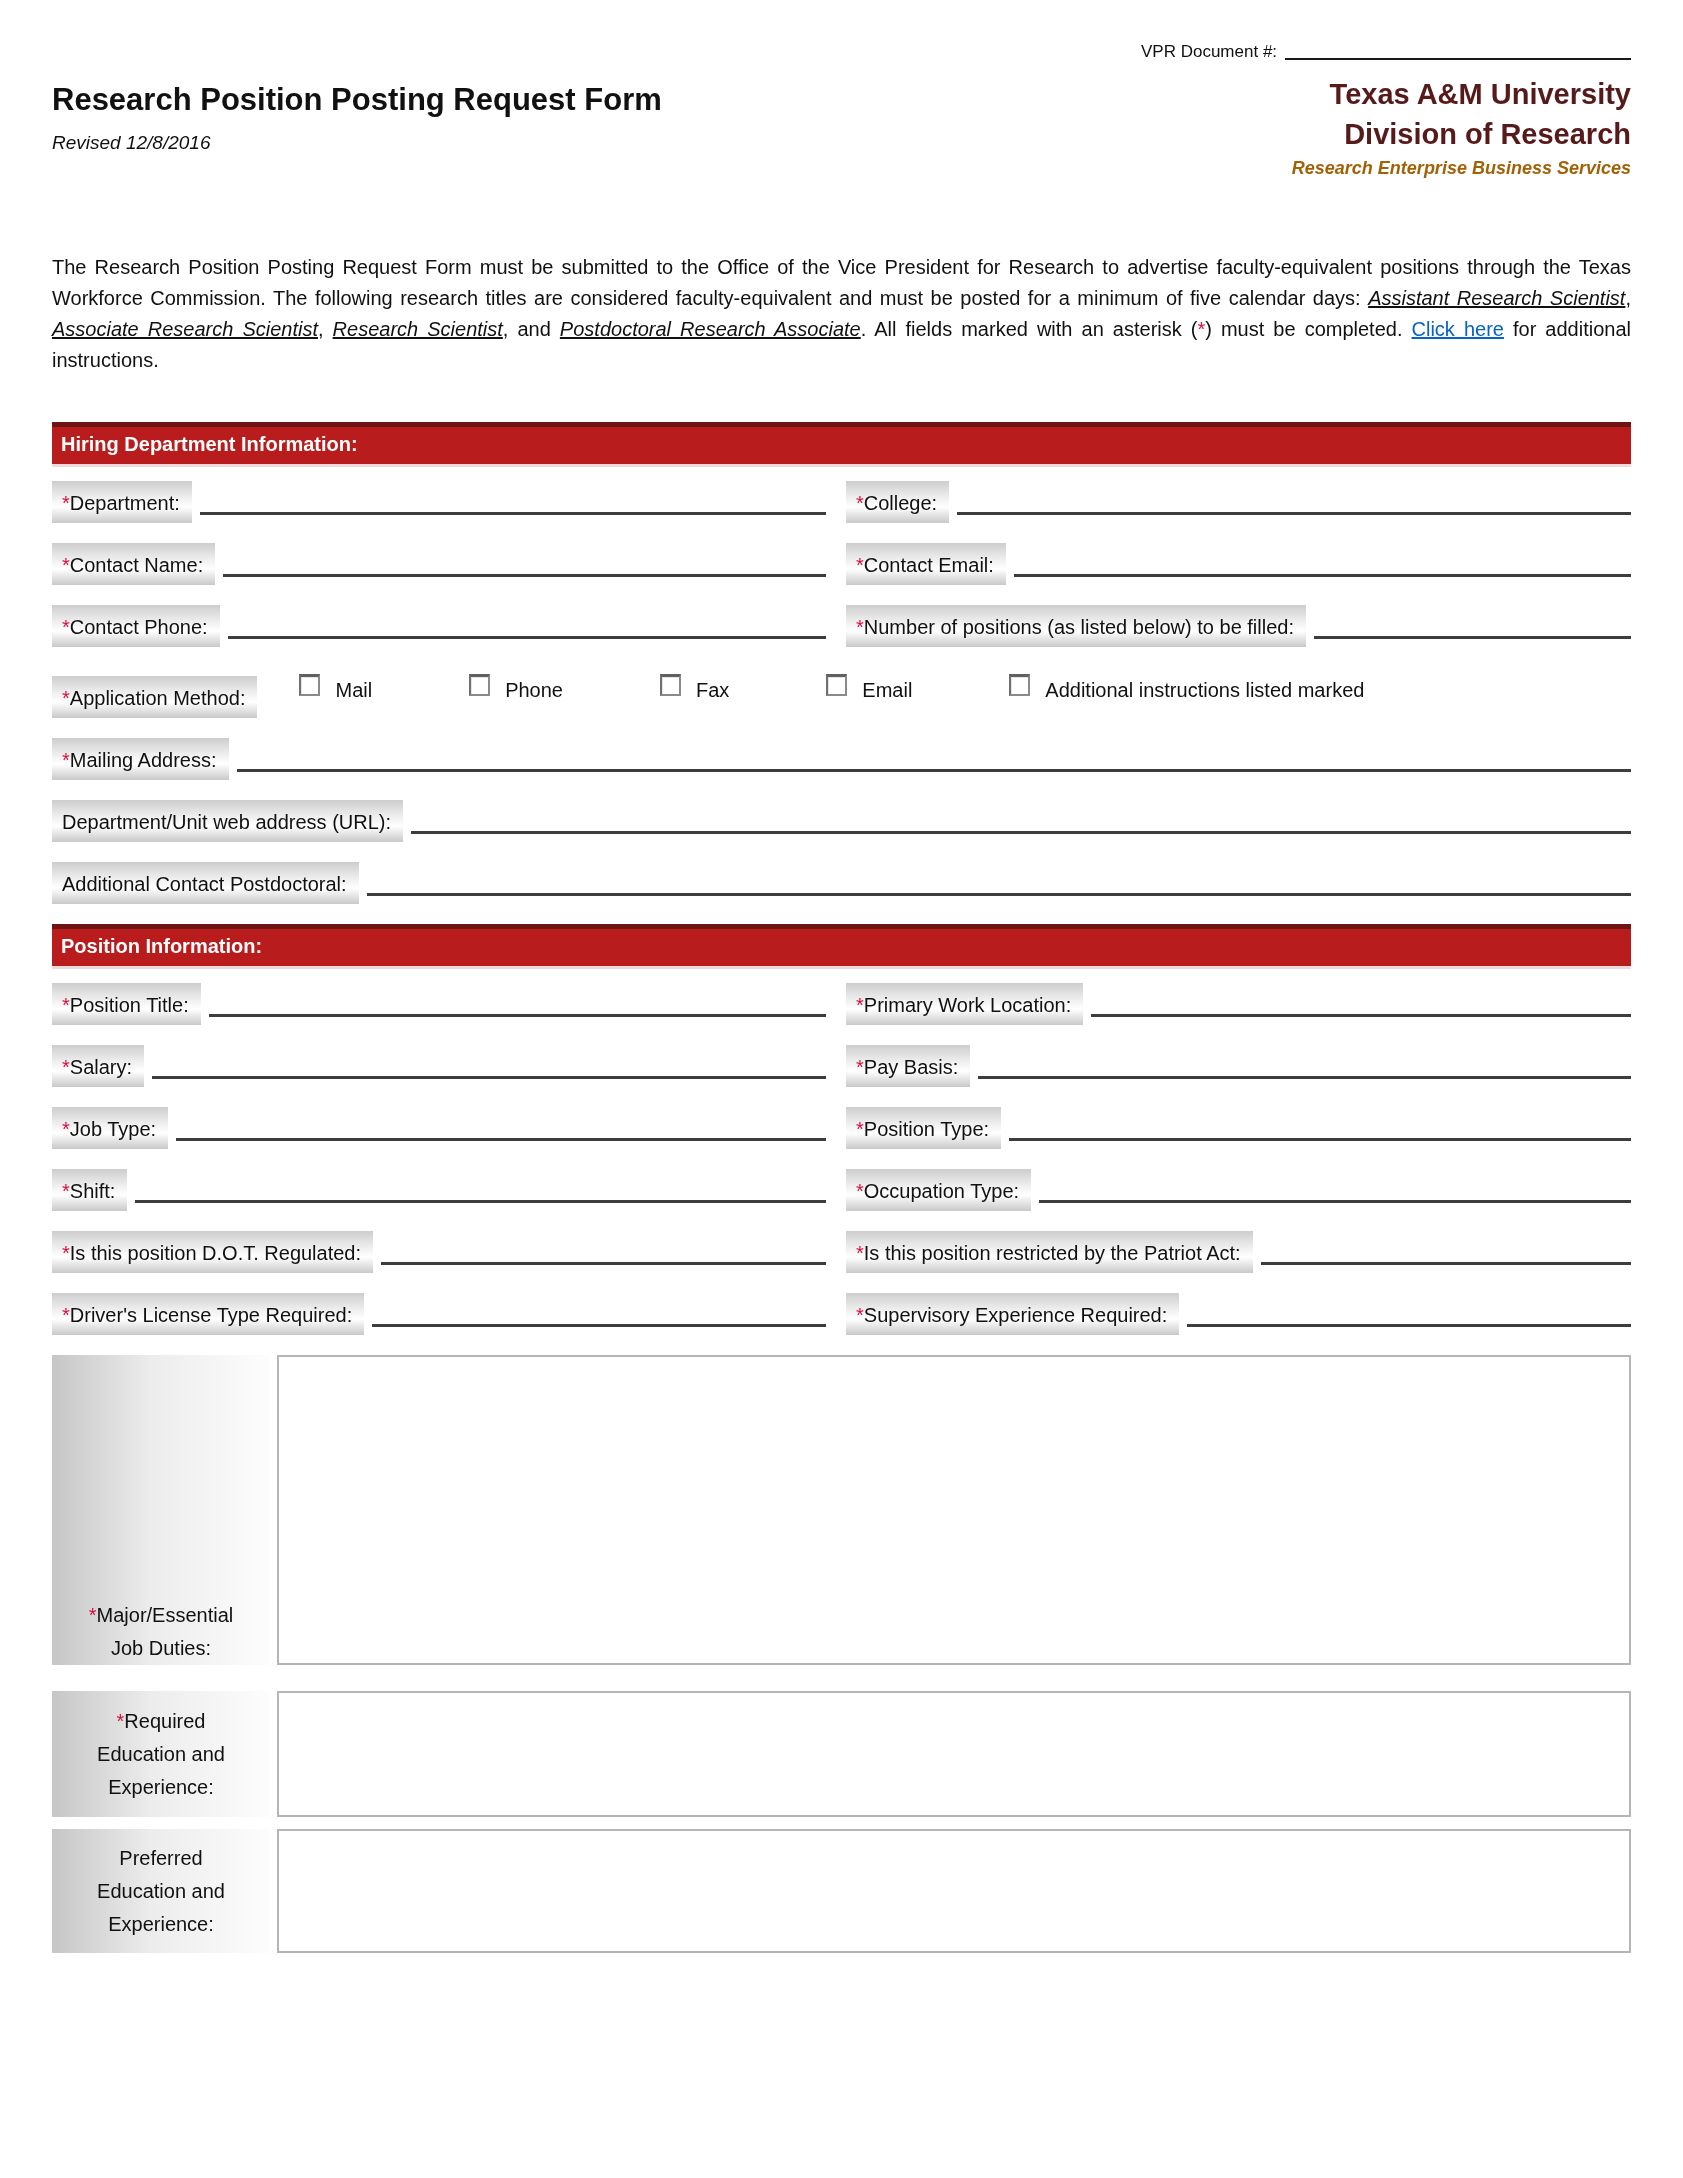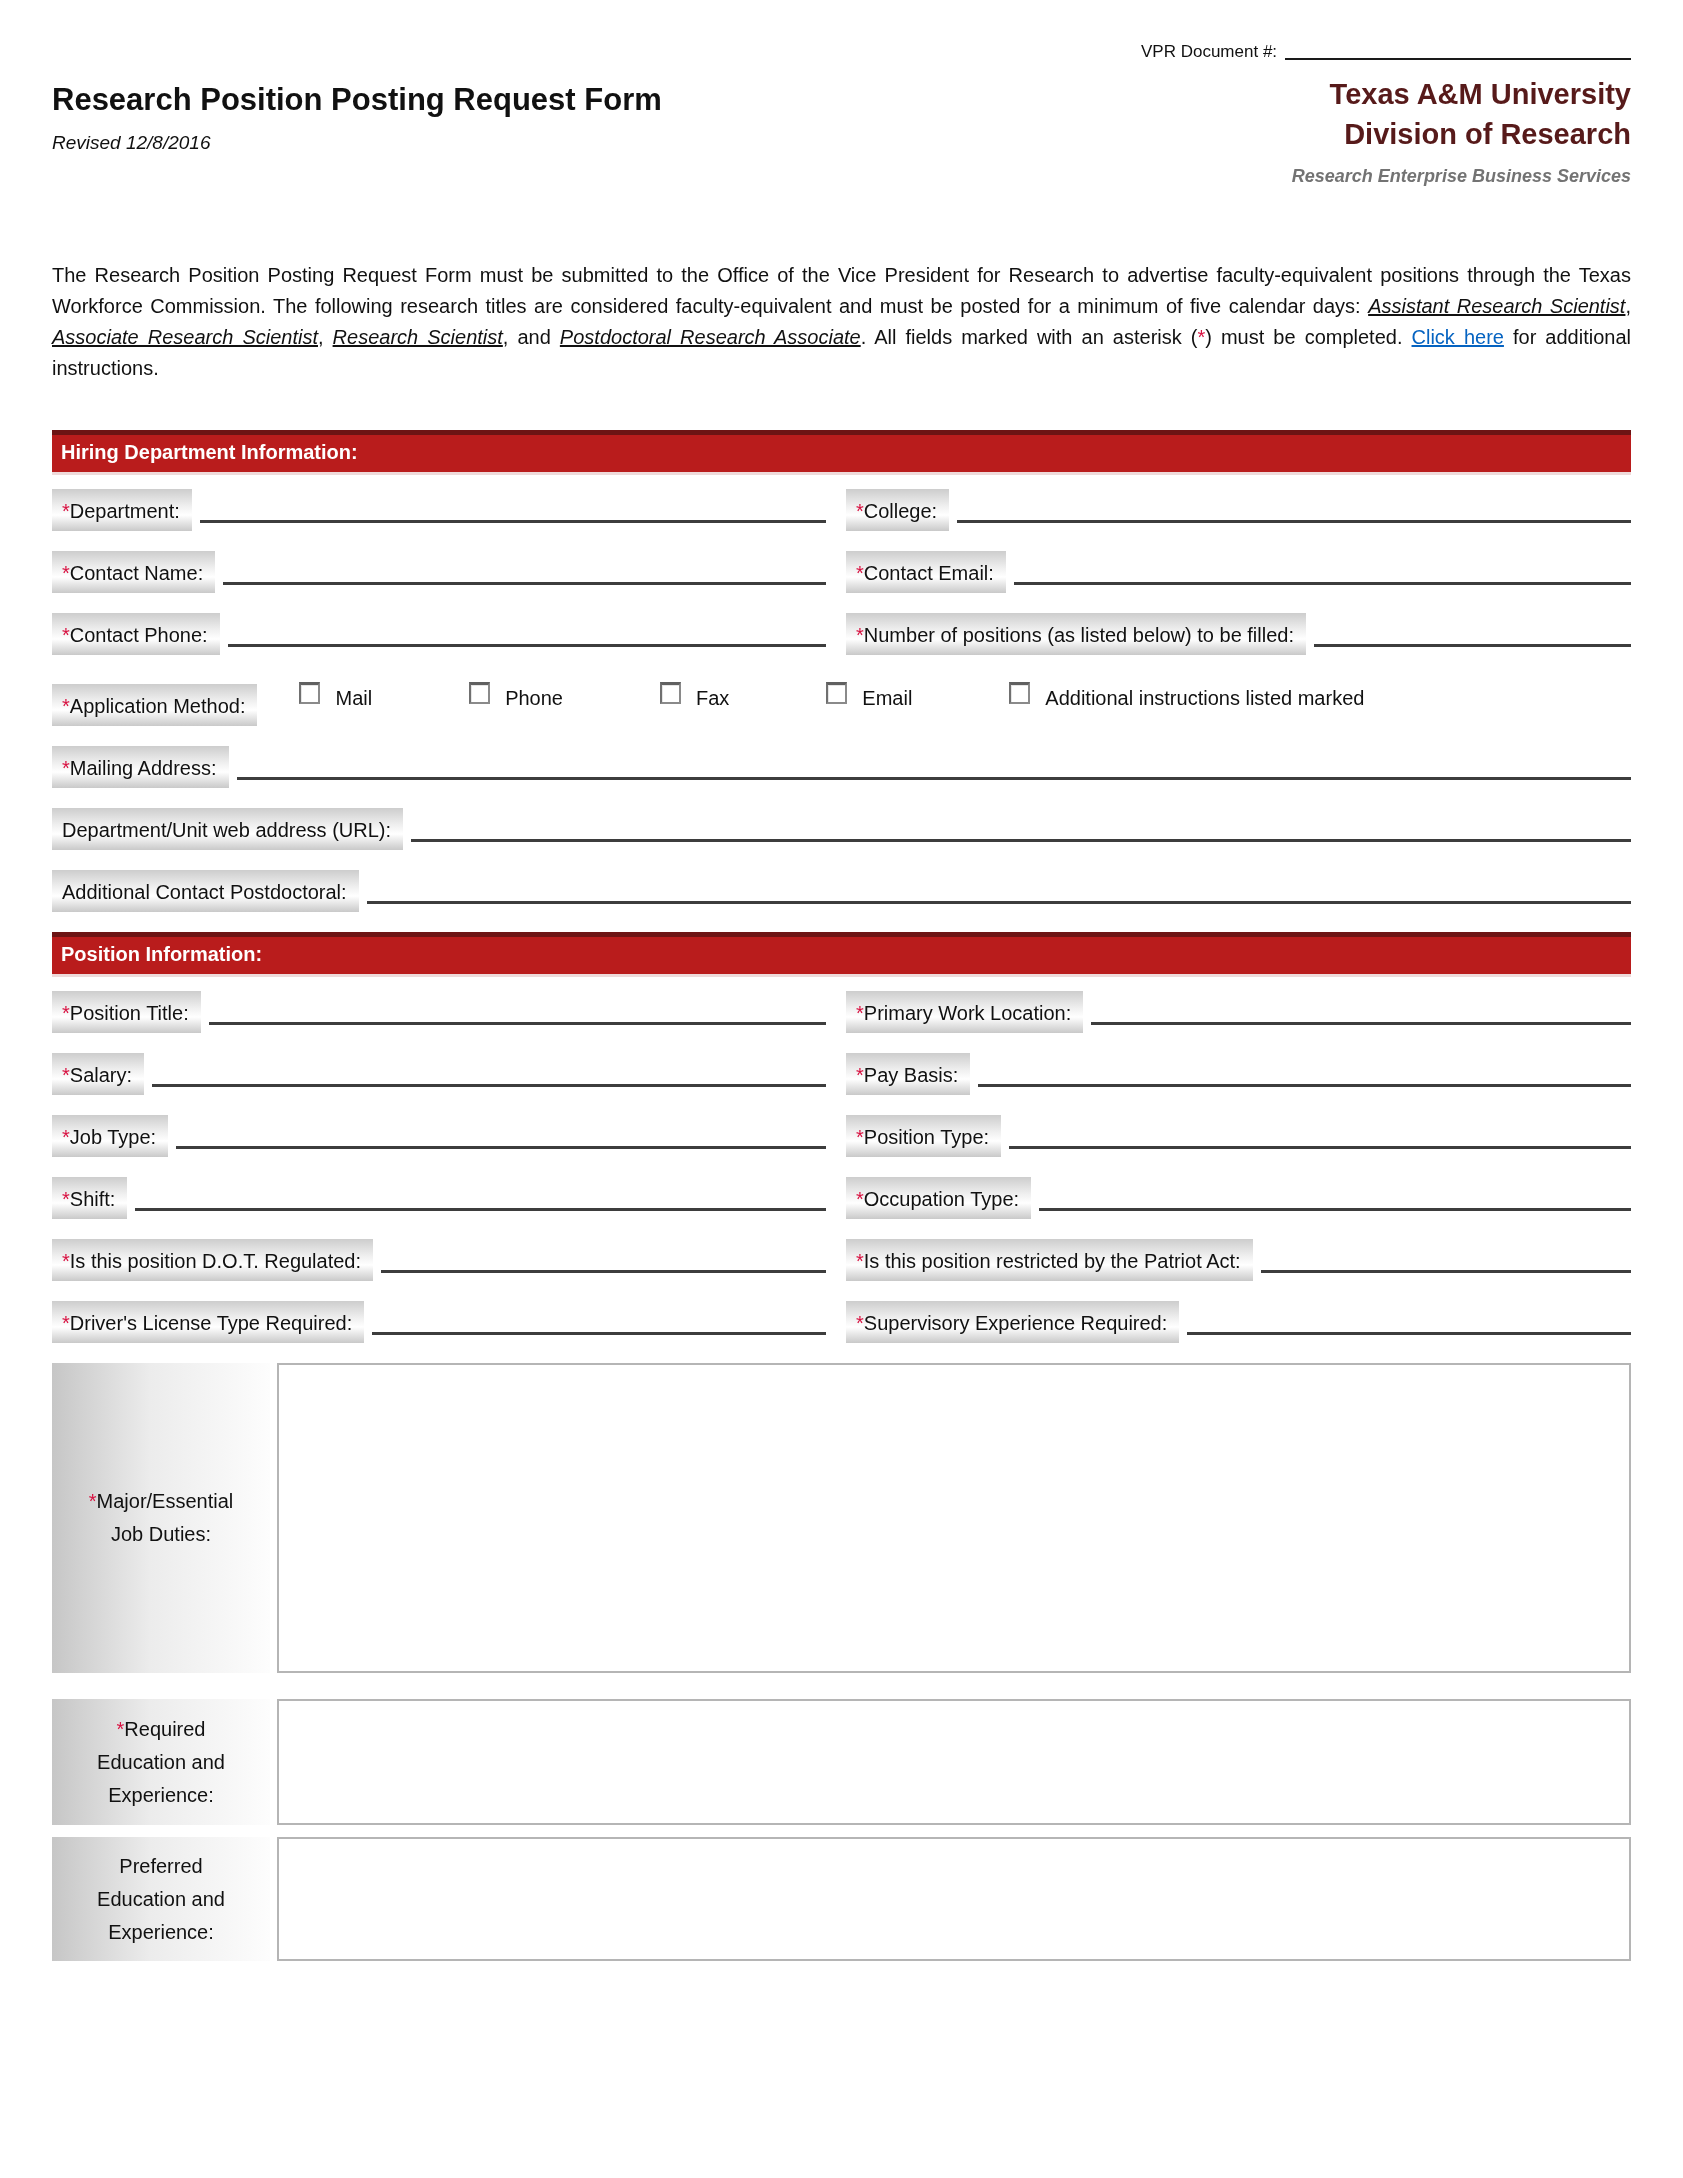--- a/index.html
+++ b/index.html
@@ -19,21 +19,21 @@
   
   .header { display: flex; justify-content: space-between; align-items: flex-start; }
   .header-left { padding-top: 28px; }
   .doc-title { font-size: 31px; font-weight: bold; margin: 16px 0 14px 0; letter-spacing: 0; }
   .revised { font-style: italic; font-size: 19px; }
   .header-right { width: 554px; text-align: right; }
   .vpr-row { display: flex; align-items: flex-end; font-size: 17px; margin: 4px 0 10px 64px; }
   .vpr-row .vpr-label { white-space: nowrap; padding-bottom: 2px; }
   .vpr-line { flex: 1; border-bottom: 2px solid #1a1a1a; margin: 0 0 4px 8px; height: 14px; }
   .uni-line { color: #571a1a; font-weight: bold; font-size: 29px; line-height: 1.38; }
-  .rebs-line { color: #737373; font-weight: bold; font-style: italic; font-size: 18px; margin-top: 12px; }
+  .rebs-line { color: #a16207; font-weight: bold; font-style: italic; font-size: 18px; margin-top: 4px; }
 
   
   .intro {
     margin: 73px 0 0 0;
     font-size: 20px;
     line-height: 31px;
     text-align: justify;
   }
   .it-u { font-style: italic; text-decoration: underline; }
   .star { color: #d81141; }
@@ -92,21 +92,21 @@
   .bigrow { display: flex; align-items: stretch; margin-bottom: 12px; }
   .bigrow.gap-lg { margin-bottom: 26px; }
   .biglbl {
     width: 218px;
     background: linear-gradient(90deg, #c6c6c6 0%, #ececec 45%, #fdfdfd 100%);
     display: flex; align-items: center; justify-content: center;
     font-size: 20px; line-height: 33px; text-align: center;
   }
   .biglbl .wrap { width: 156px; }
   .bigbox { flex: 1; margin-left: 7px; border: 2px solid #b5b5b5; background: #ffffff; cursor: text; }
-  .h-major { height: 310px; }
+  .h-major { height: 310px; align-items: flex-end; }
   .h-edu1 { height: 126px; }
   .h-edu2 { height: 124px; }
 </style>
 </head>
 <body>
 
 <div class="page">
 
   <div class="header">
     <div class="header-left">

